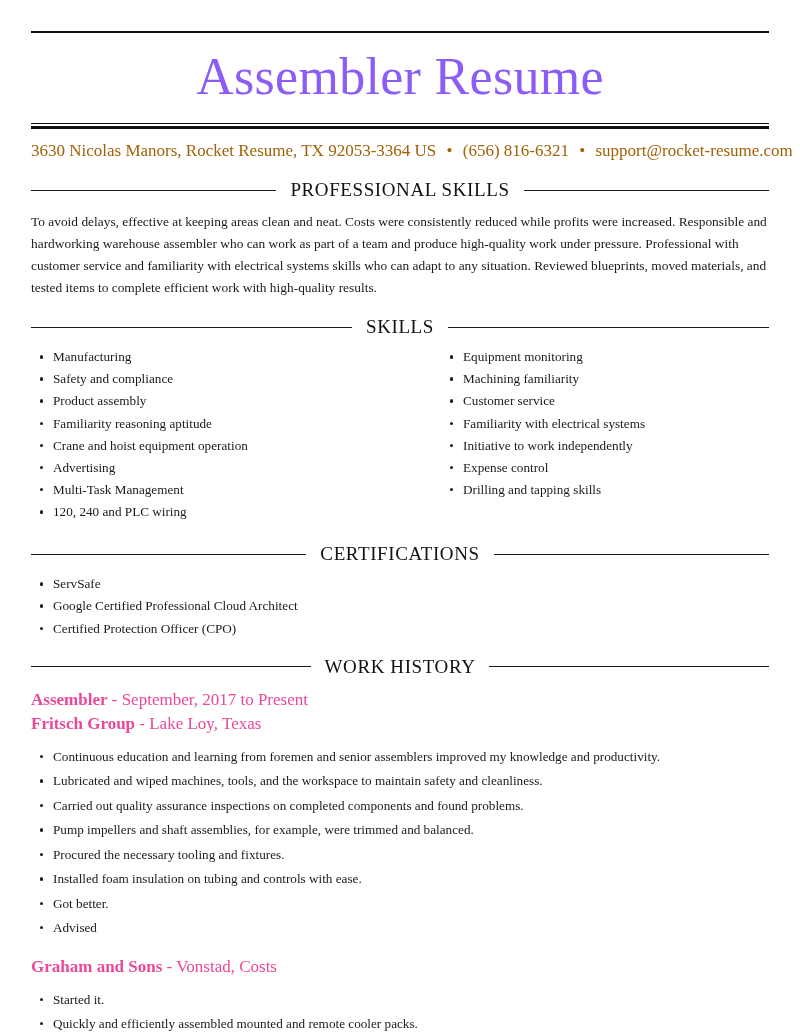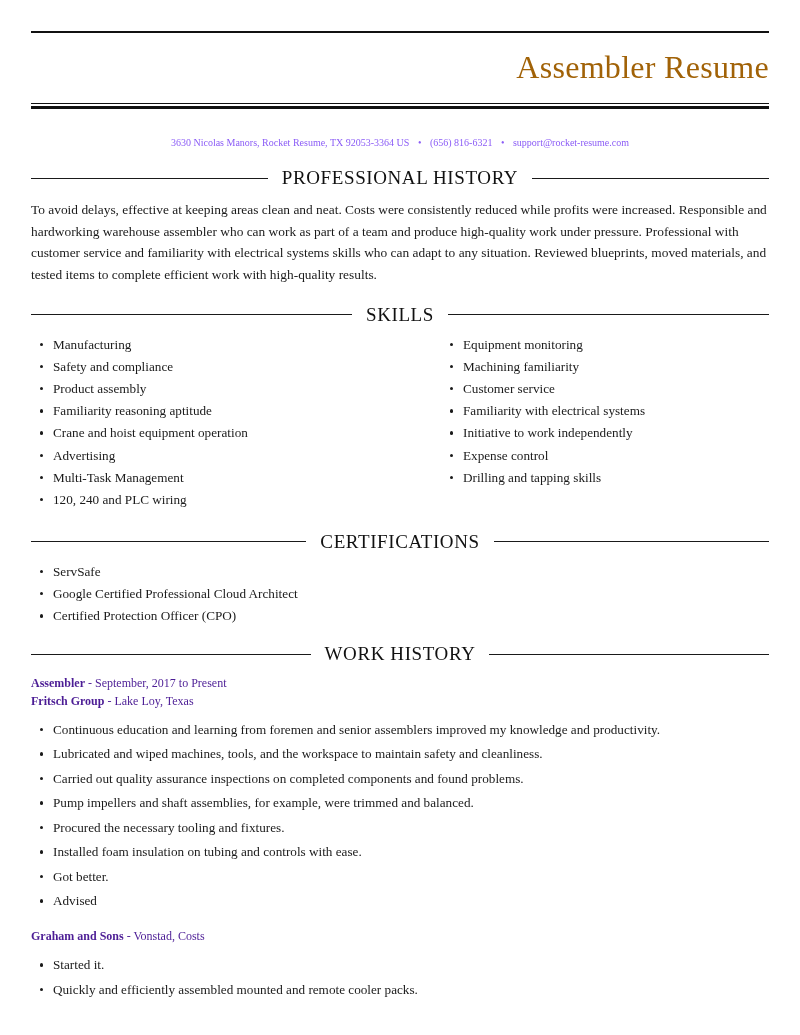--- a/index.html
+++ b/index.html
@@ -23,46 +23,46 @@
     position: relative;
   }
 
   
   .top-rule {
     height: 0;
     border-top: 2px solid #111111;
     margin: 31px 0 0 0;
   }
   .resume-title {
-    text-align: right;
-    font-size: 32px;
+    text-align: center;
+    font-size: 52px;
     font-weight: 400;
     letter-spacing: 0.3px;
     line-height: 1;
     margin: 18px 0 0 0;
-    color: #a16207;
+    color: #8b5cf6;
   }
   .title-rules {
     margin-top: 20px;
   }
   .title-rules .thin {
     height: 0;
     border-top: 1px solid #111111;
   }
   .title-rules .thick {
     height: 0;
     border-top: 3px solid #111111;
     margin-top: 2px;
   }
   .contact-line {
     text-align: center;
-    font-size: 10px;
+    font-size: 17px;
     line-height: 1.2;
-    margin-top: 28px;
-    color: #8b5cf6;
+    margin-top: 12px;
+    color: #a16207;
     white-space: nowrap;
   }
   .contact-sep {
     display: inline-block;
     padding: 0 6px;
   }
 
   
   .section {
     margin-top: 18px;
@@ -134,23 +134,23 @@
   }
 
   
   .job {
     margin-bottom: 4px;
   }
   .job + .job {
     margin-top: 18px;
   }
   .job-line {
-    font-size: 12px;
+    font-size: 17px;
     line-height: 1.45;
-    color: #4c1d95;
+    color: #ec4899;
   }
   .job-line .strong {
     font-weight: bold;
   }
   .job-line .dash {
     font-weight: normal;
   }
   .job .bullets {
     margin-top: 11px;
   }
@@ -176,21 +176,21 @@
     <span>3630 Nicolas Manors, Rocket Resume, TX 92053-3364 US</span>
     <span class="contact-sep">•</span>
     <span>(656) 816-6321</span>
     <span class="contact-sep">•</span>
     <span>support@rocket-resume.com</span>
   </div>
 
   <div class="section">
     <div class="section-head">
       <div class="rule"></div>
-      <div class="label">PROFESSIONAL HISTORY</div>
+      <div class="label">PROFESSIONAL SKILLS</div>
       <div class="rule"></div>
     </div>
     <p class="summary-text">To avoid delays, effective at keeping areas clean and neat. Costs were consistently reduced while profits were increased. Responsible and hardworking warehouse assembler who can work as part of a team and produce high-quality work under pressure. Professional with customer service and familiarity with electrical systems skills who can adapt to any situation. Reviewed blueprints, moved materials, and tested items to complete efficient work with high-quality results.</p>
   </div>
 
   <div class="section">
     <div class="section-head">
       <div class="rule"></div>
       <div class="label">SKILLS</div>
       <div class="rule"></div>

